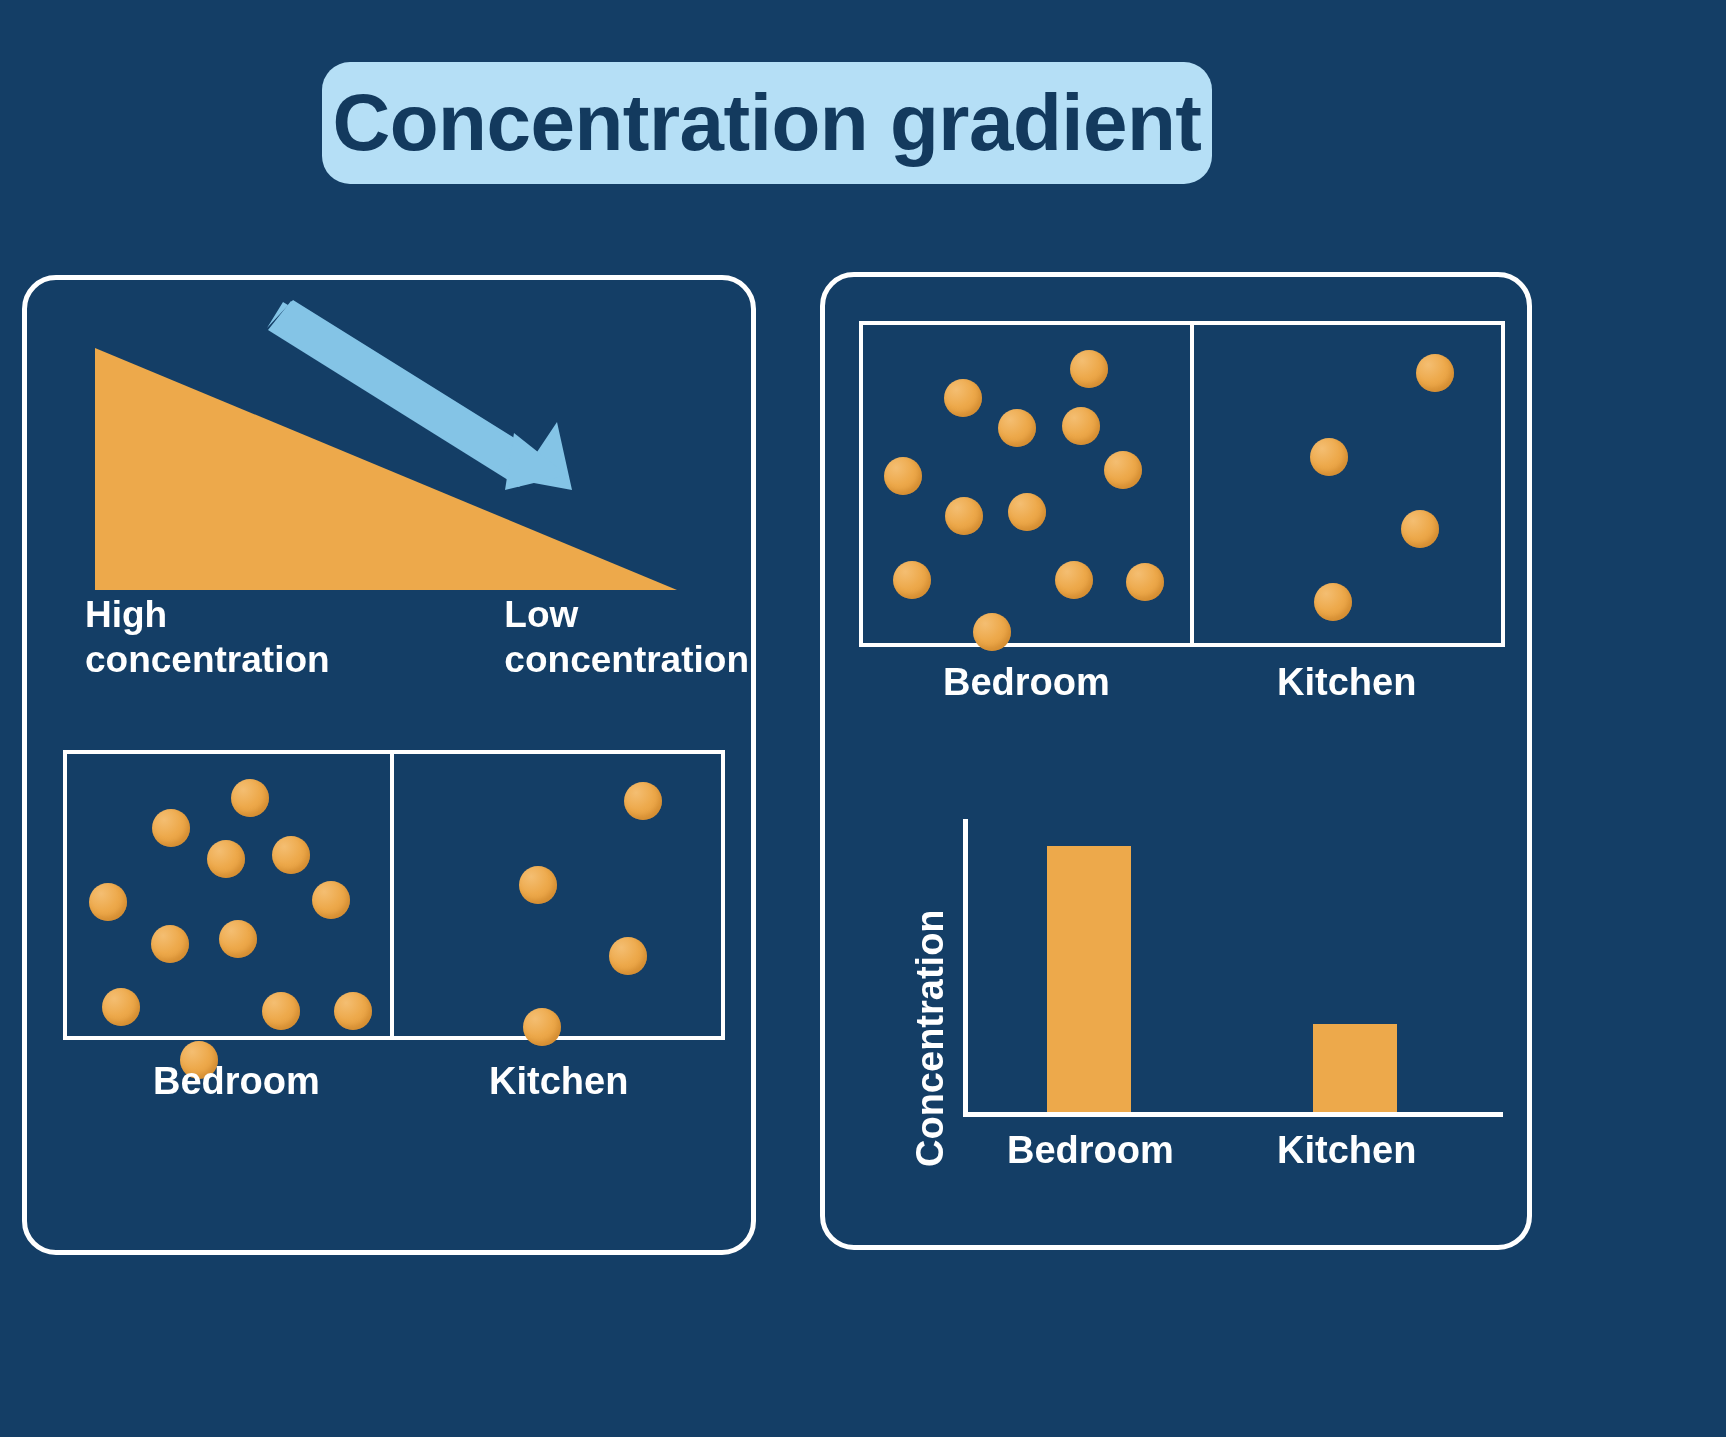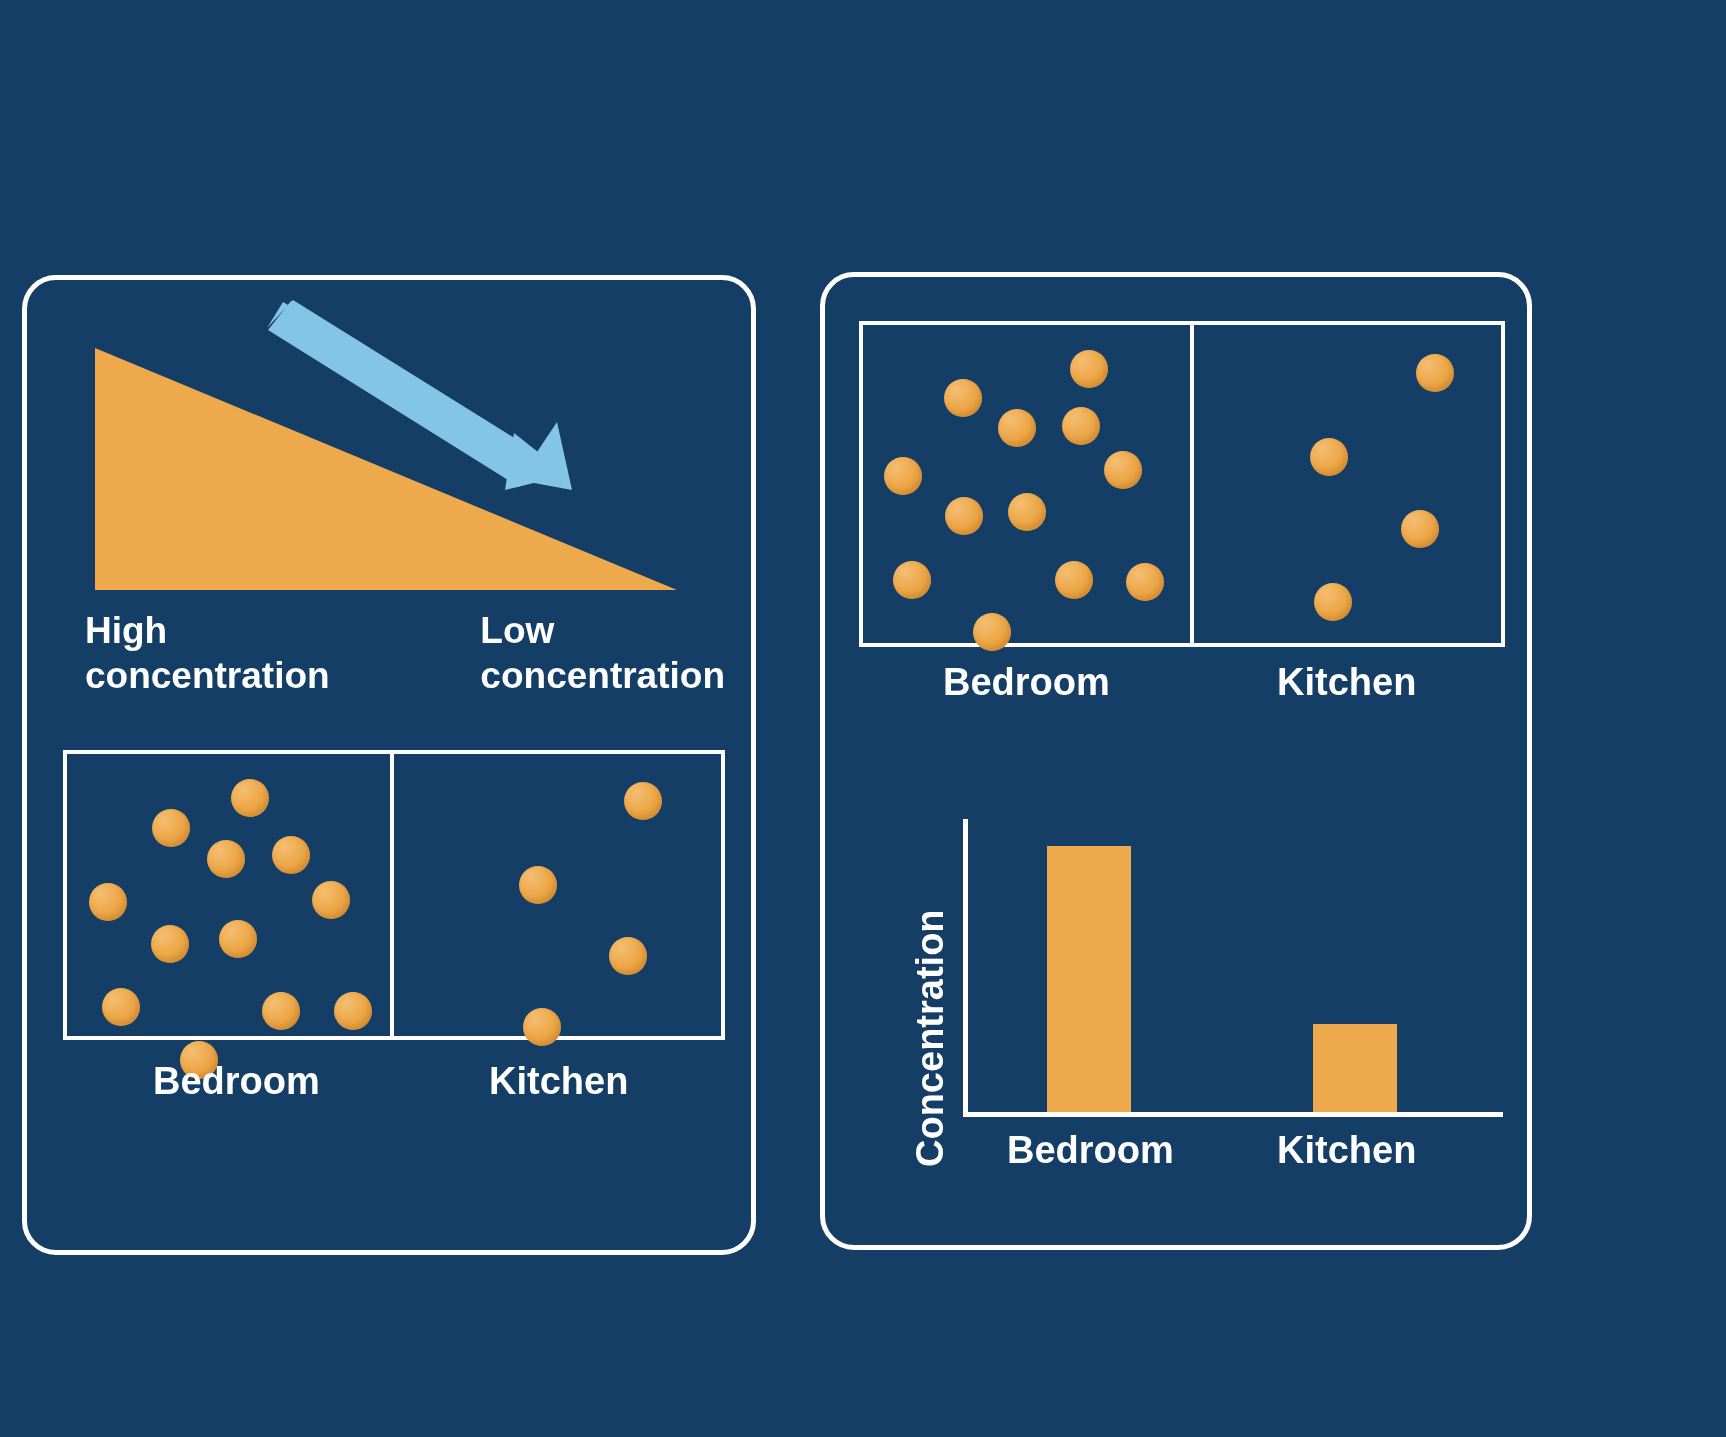--- a/index.html
+++ b/index.html
@@ -60,35 +60,38 @@
   .barlabel{
     position:absolute;color:#ffffff;font-size:38px;font-weight:bold;
     white-space:nowrap;
   }
 </style>
 </head>
 <body>
 
 <div class="stage">
 
+  <div class="title-badge">
+    <span class="title-text">Concentration gradient</span>
+  </div>
 
   <div class="panel" id="panel-left">
 
     <div class="tri-wrap">
       <svg width="734" height="330" viewBox="0 0 734 330">
         <polygon points="68,68 650,310 68,310" fill="#eda94b"></polygon>
         <g>
           <polygon fill="#84c4e6" points="240,48 266,20 510,172 530,142 545,210 480,198 500,170 256,22"></polygon>
           <path fill="#84c4e6" d="M241,50 L264,21 L515,178 L492,207 Z"></path>
           <path fill="#84c4e6" d="M487,153 L540,195 L478,210 Z"></path>
         </g>
       </svg>
     </div>
 
-    <div class="label-row" style="top:328px;">
+    <div class="label-row" style="top:312px;padding-left:24px;">
       <div class="conc-label left">High
 concentration</div>
       <div class="conc-label right">Low
 concentration</div>
     </div>
 
     <div class="rooms" id="left-rooms" style="left:36px;top:470px;width:662px;height:290px;">
       <div class="room-divider" style="left:323px;top:0;width:4px;height:282px;"></div>
       <div id="left-bedroom-dots">
           <div class="dot" style="left: 164px; top: 25px; width: 38px; height: 38px; background: radial-gradient(circle at 32% 28%, rgb(244, 190, 114) 0%, rgb(237, 169, 75) 46%, rgb(227, 154, 60) 100%); box-shadow: rgba(190, 120, 30, 0.45) -3px -4px 5px inset;"></div>

